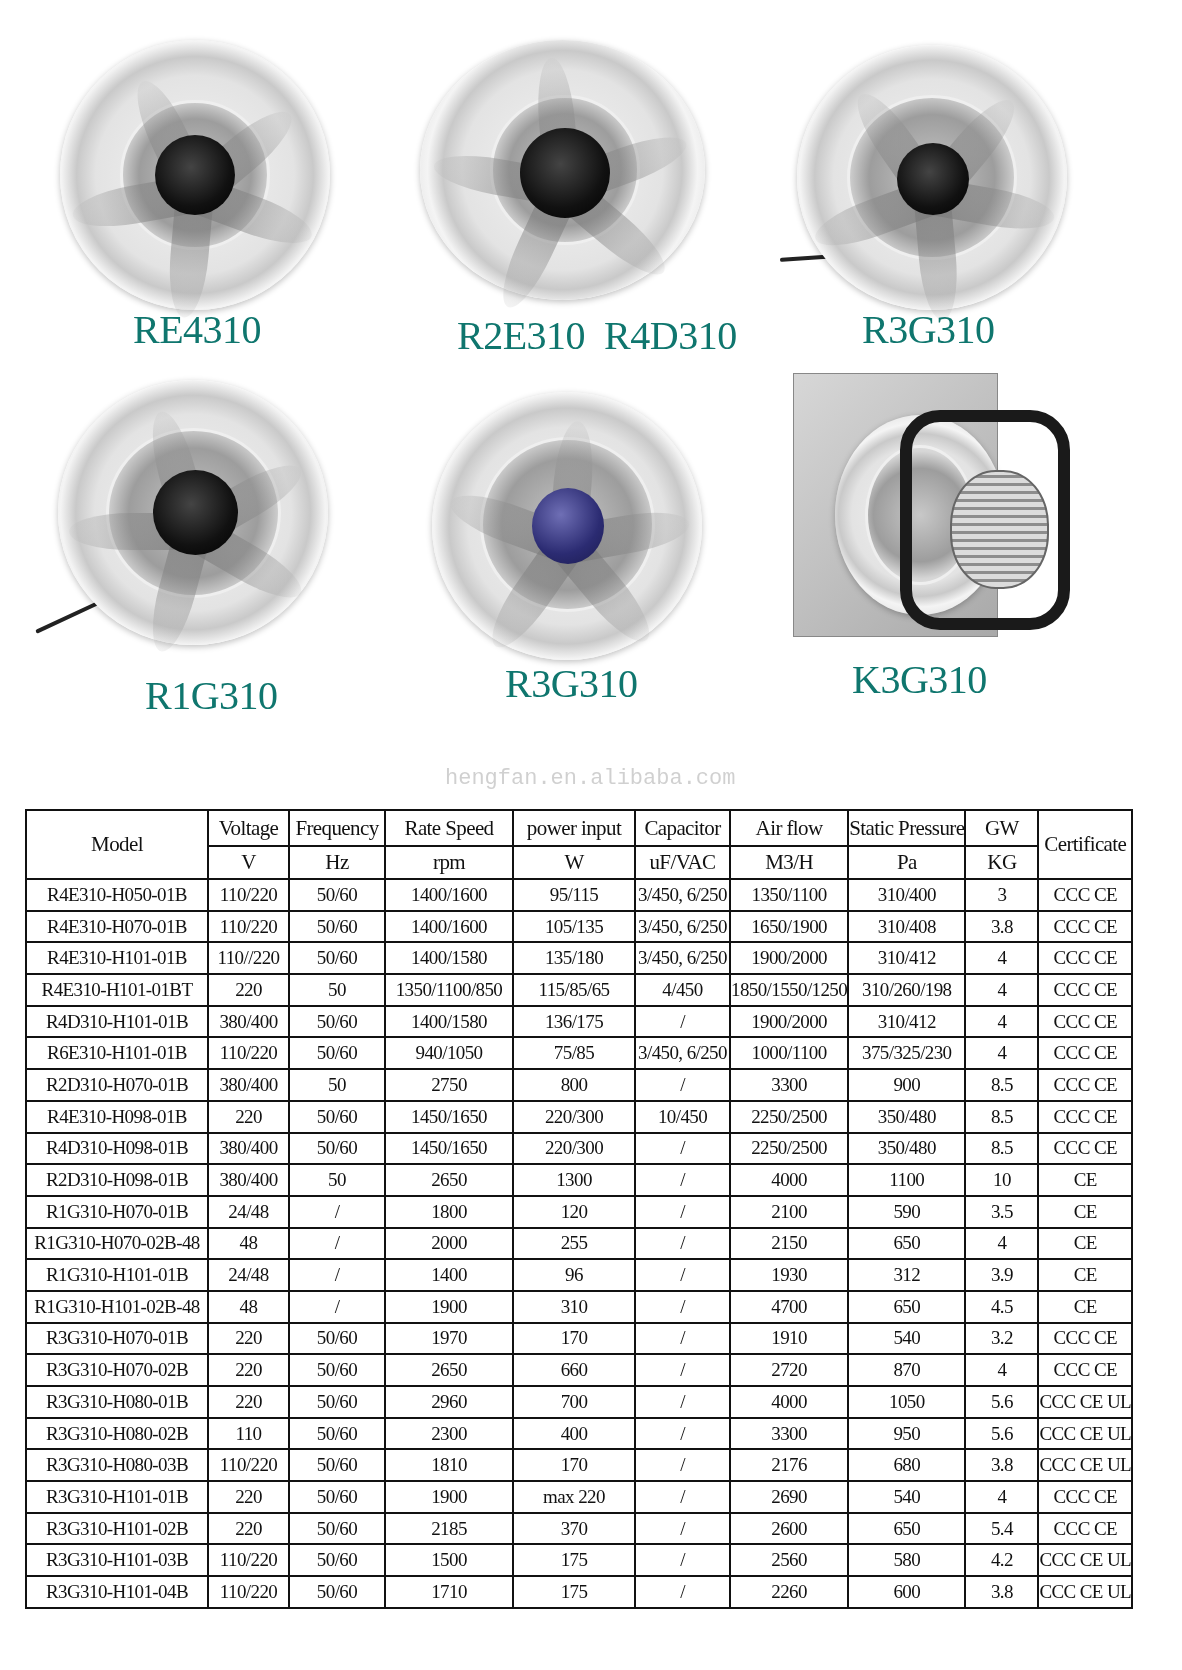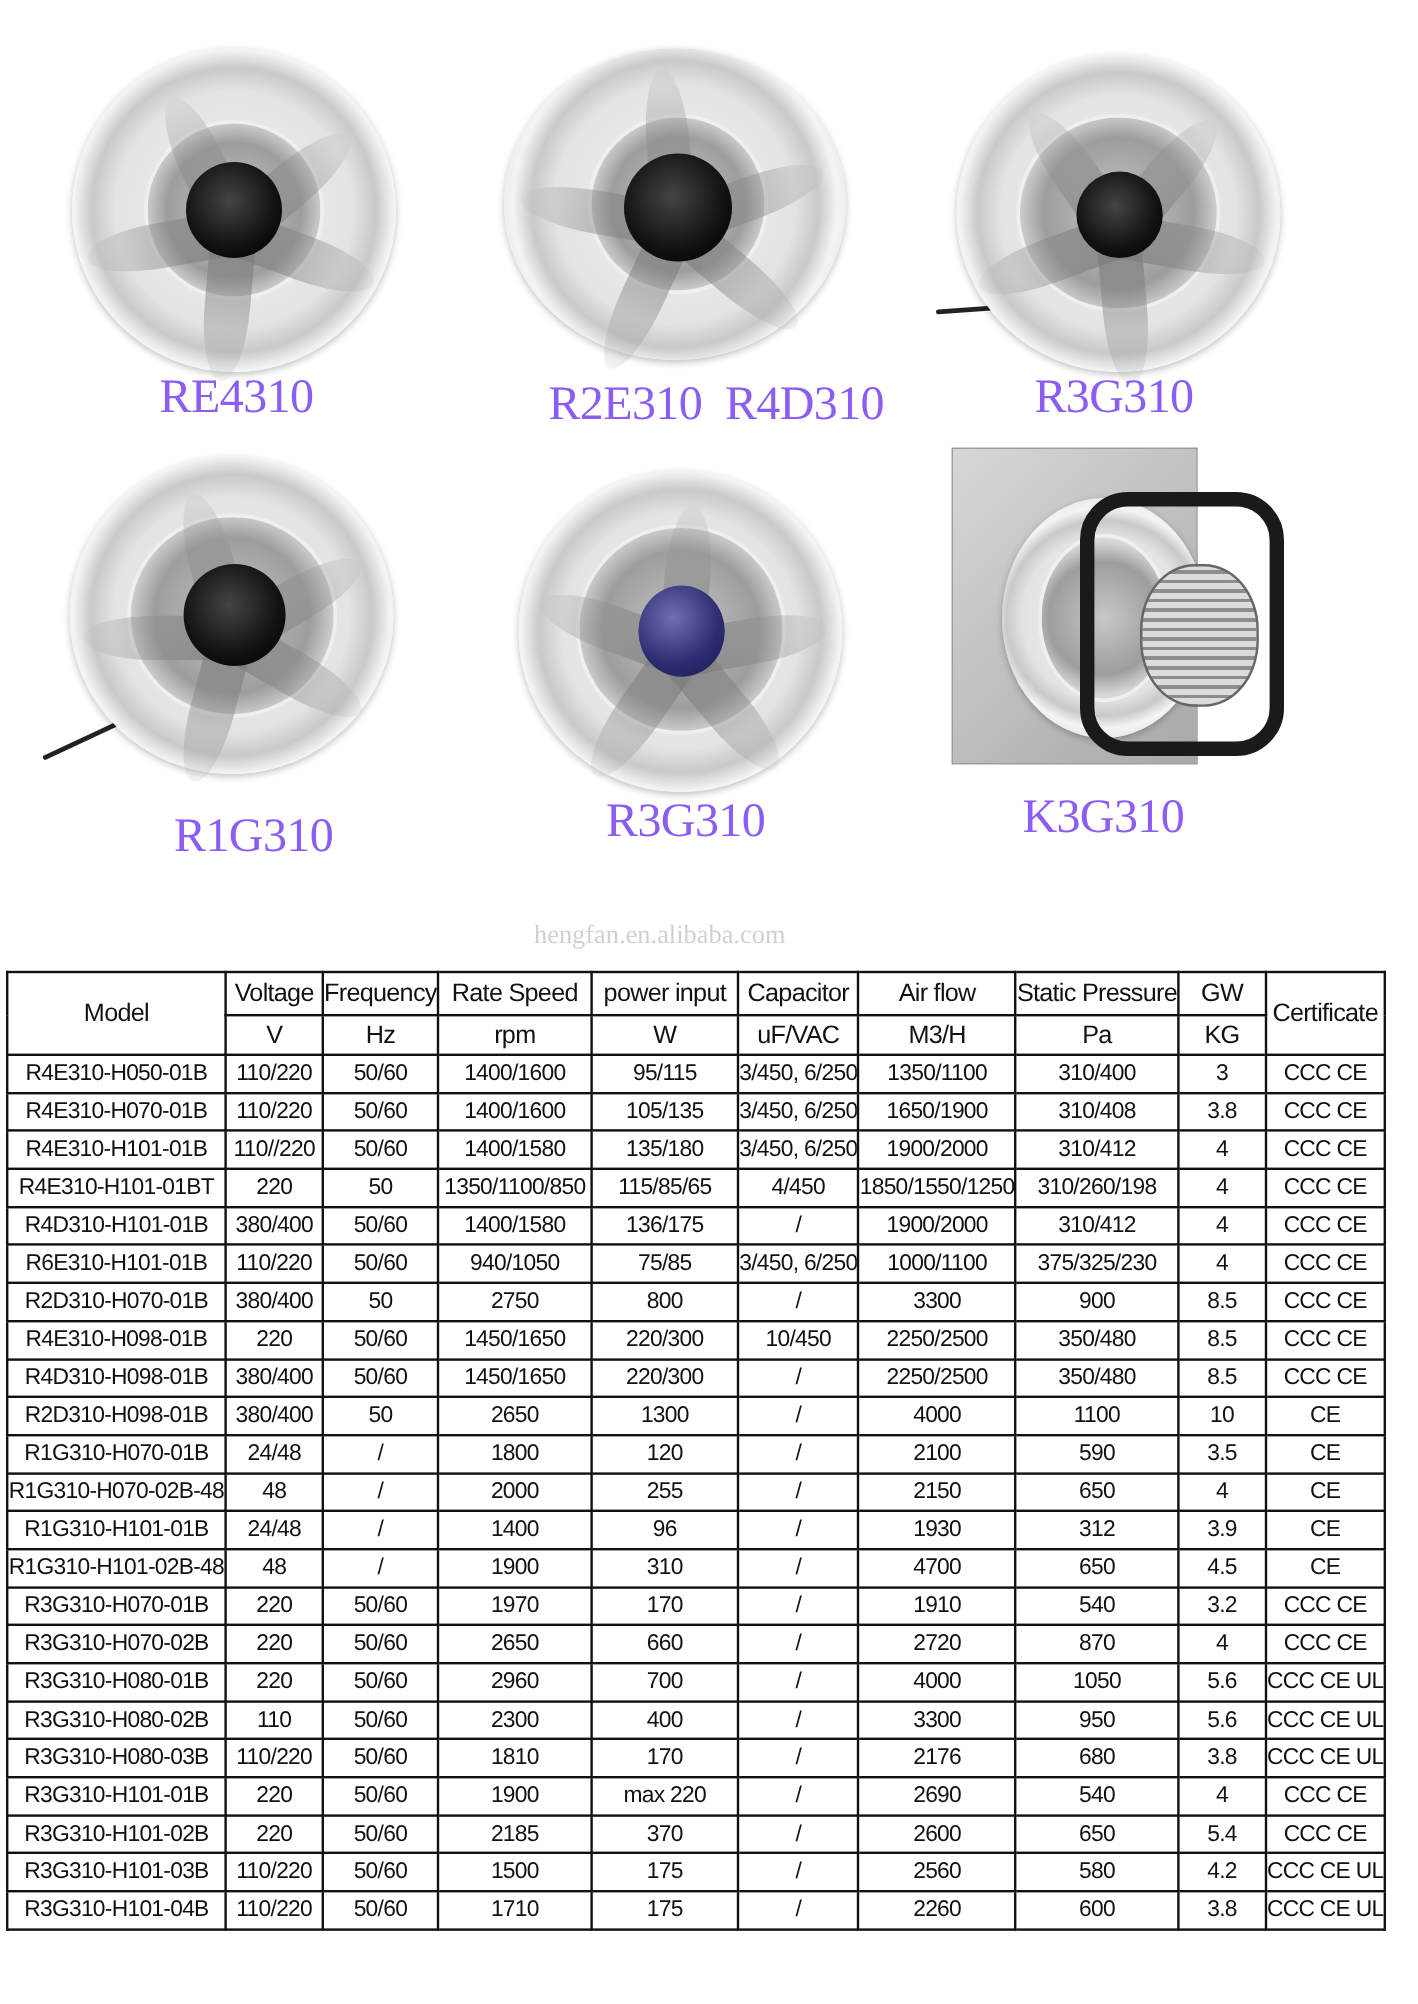--- a/index.html
+++ b/index.html
@@ -1,49 +1,49 @@
 <!DOCTYPE html>
 <html><head>
 <meta charset="utf-8">
 <style>
   html, body { margin: 0; padding: 0; background: #ffffff; }
   body { width: 1182px; height: 1670px; position: relative; overflow: hidden;
          font-family: "Liberation Serif", "DejaVu Serif", serif; color: #111; }
 
   .product { position: absolute; }
-  .caption { position: absolute; font-size: 40px; letter-spacing: -0.5px; white-space: nowrap; color: #8b5cf6; }
+  .caption { position: absolute; font-size: 40px; letter-spacing: -0.5px; white-space: nowrap; color: #0f766e; }
 
   
   .fan { position: absolute; border-radius: 50%;
          background: radial-gradient(circle at 50% 50%, #f3f3f3 0%, #e3e3e3 52%, #c9c9c9 62%, #f4f4f4 70%, #d8d8d8 88%, #bdbdbd 100%);
          box-shadow: 0 2px 6px rgba(0,0,0,0.25); }
   .fan .ring { position: absolute; border-radius: 50%; border: 3px solid #efefef; box-sizing: border-box;
                background: radial-gradient(circle, #c8c8c8 0%, #9d9d9d 55%, #d6d6d6 75%, #eeeeee 100%); }
   .fan .hub { position: absolute; border-radius: 50%; background: radial-gradient(circle at 45% 40%, #444 0%, #111 60%, #000 100%); }
   .fan .hub.blue { background: radial-gradient(circle at 40% 35%, #6f6fb5 0%, #2b2b72 60%, #1b1b4e 100%); }
   .fan .blade { position: absolute; left: 50%; top: 50%; width: 46%; height: 14%;
                 background: linear-gradient(90deg, rgba(120,120,120,0.75), rgba(200,200,200,0.2));
                 transform-origin: 0 50%; border-radius: 0 60% 60% 0; }
   .cable { position: absolute; height: 4px; background: #222; transform-origin: 0 50%; border-radius: 2px; }
 
   .plate { position: absolute; background: linear-gradient(135deg, #d7d7d7, #a9a9a9); border: 1px solid #888; }
   .frame { position: absolute; border: 12px solid #1a1a1a; border-radius: 40px; box-sizing: border-box; }
   .motorbox { position: absolute; border-radius: 46%;
               background: repeating-linear-gradient(0deg, #dcdcdc 0 5px, #8d8d8d 5px 8px); border: 2px solid #666; }
 
   
-  table.spec { position: absolute; left: 5px; top: 809px; border-collapse: collapse; table-layout: fixed;
-               font-family: Liberation Sans, sans-serif; padding-left: 45px; }
+  table.spec { position: absolute; left: 25px; top: 809px; border-collapse: collapse; table-layout: fixed;
+               font-family: Liberation Serif, serif; padding-left: 45px; }
   table.spec td, table.spec th { border: 2px solid #111; text-align: center; padding: 0; font-weight: normal;
                                  font-size: 19px; letter-spacing: -0.6px; white-space: nowrap; overflow: hidden; }
   table.spec thead th { font-size: 21px; }
   table.spec thead tr.h1 th { height: 34px; }
   table.spec thead tr.h2 th { height: 31px; }
   table.spec tbody td { height: 29.7px; }
-  .watermark { position: absolute; left: 445px; top: 766px; font-family: Liberation Serif, serif;
+  .watermark { position: absolute; left: 445px; top: 766px; font-family: Liberation Mono, monospace;
                font-size: 22px; color: rgba(120,120,120,0.35); pointer-events: none; white-space: nowrap; }
 </style>
 </head>
 <body>
 
 <div class="product">
   <div class="fan" style="left:60px;top:40px;width:270px;height:270px;">
     <div class="ring" style="left:60px;top:60px;width:150px;height:150px;"></div>
     <div class="blade" style="transform:rotate(20deg)"></div>
     <div class="blade" style="transform:rotate(95deg)"></div>

